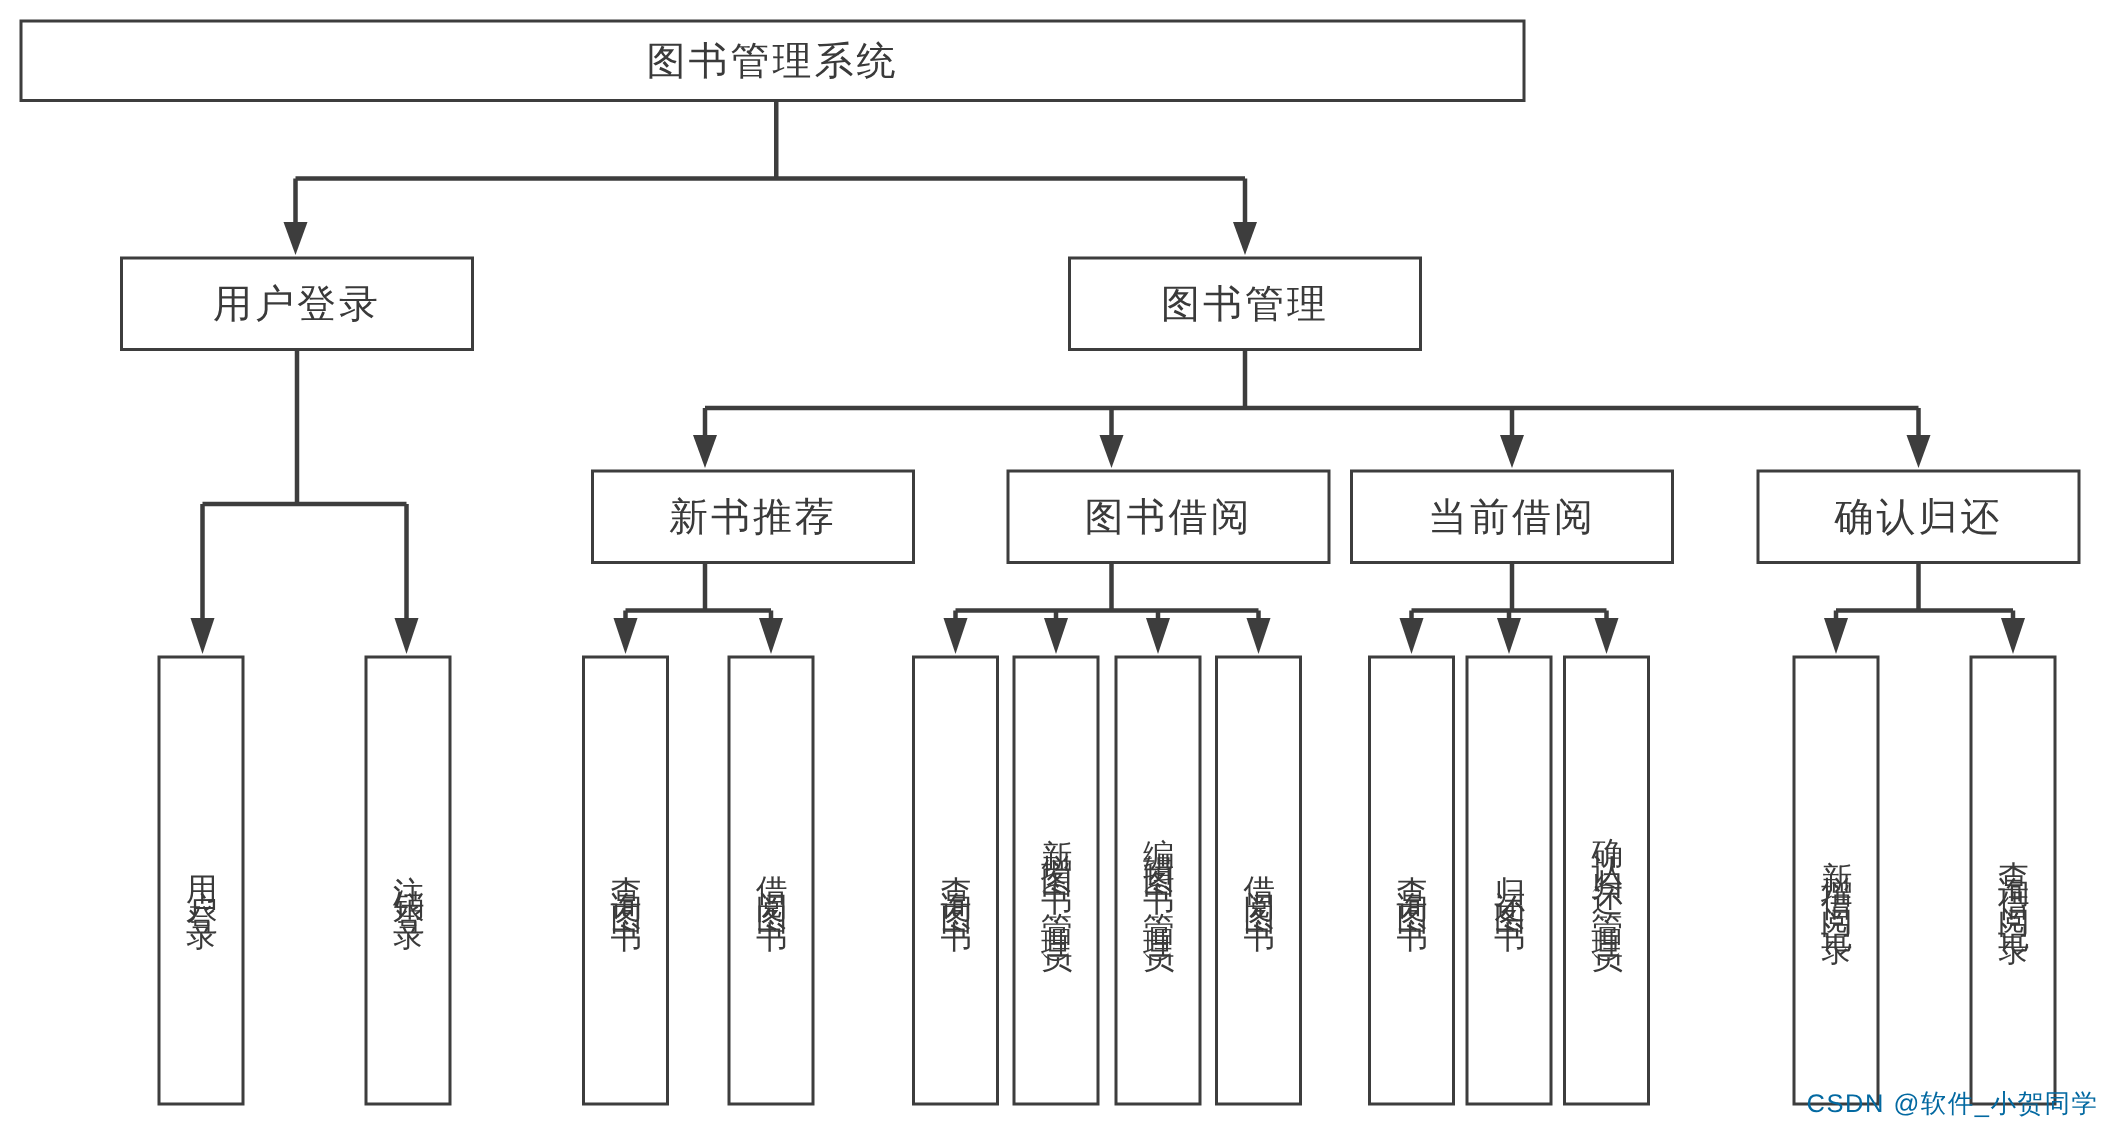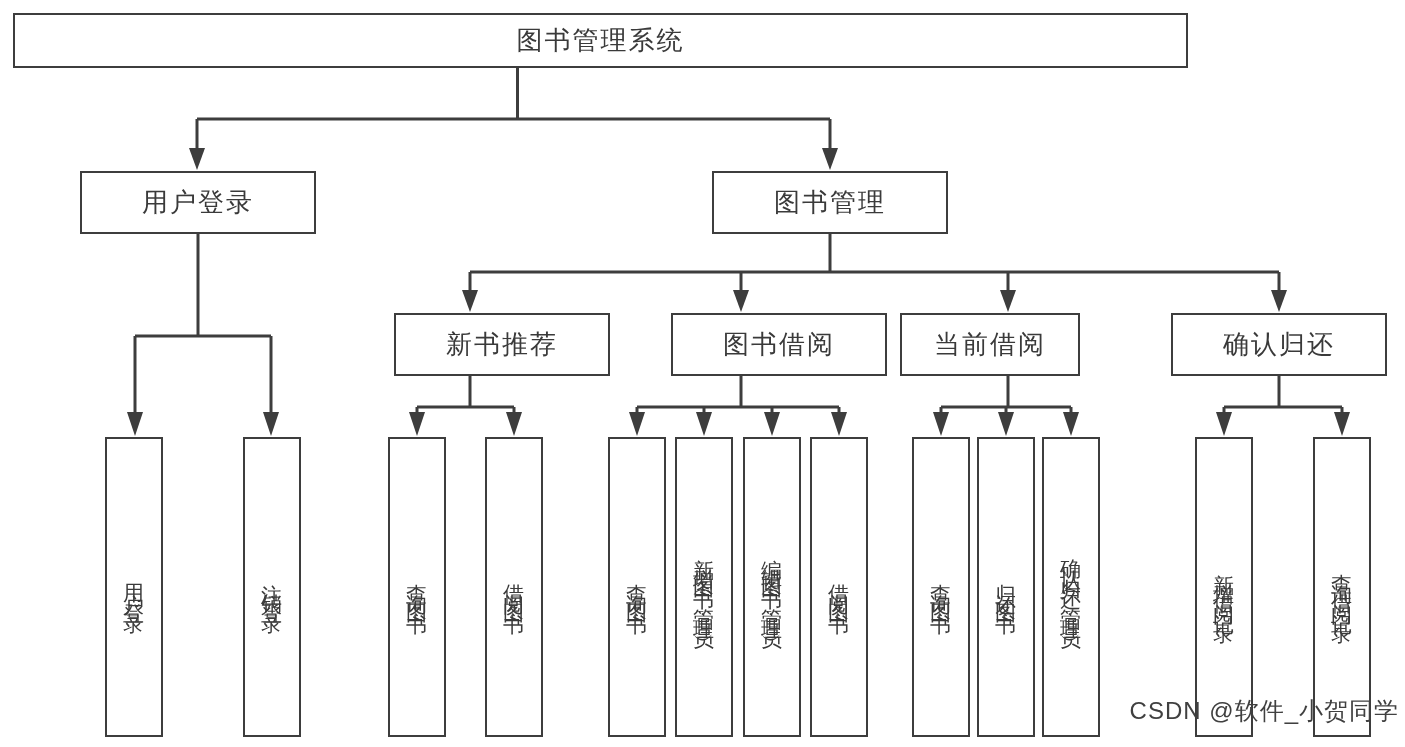--- a/index.html
+++ b/index.html
@@ -31,23 +31,23 @@
     writing-mode:vertical-rl;
     text-orientation:mixed;
     font-size:21px;
     letter-spacing:10px;
     line-height:1;
     white-space:nowrap;
   }
   .watermark {
     position:absolute;
     right:6px;
-    bottom:20px;
-    font-size:24px;
-    color:#404040;
+    bottom:0;
+    font-size:17px;
+    color:#0369a1;
     letter-spacing:1px;
     z-index:2;
     white-space:nowrap;
   }
 </style>
 </head>
 <body>
 
 <div class="stage">
 
@@ -114,38 +114,38 @@
       <polygon points="764,412 780,412 772,436"></polygon>
       <polygon points="831,412 847,412 839,436"></polygon>
       <polygon points="933,412 949,412 941,436"></polygon>
       <polygon points="998,412 1014,412 1006,436"></polygon>
       <polygon points="1063,412 1079,412 1071,436"></polygon>
       <polygon points="1216,412 1232,412 1224,436"></polygon>
       <polygon points="1334,412 1350,412 1342,436"></polygon>
     </g>
   </svg>
 
-  <div class="node" style="left:13px; top:13px; width:1175px; height:55px;">
+  <div class="node" style="left:13px; top:13px; width:1004px; height:55px;">
     <span class="hlabel">图书管理系统</span>
   </div>
 
   <div class="node" style="left:80px; top:171px; width:236px; height:63px;">
     <span class="hlabel">用户登录</span>
   </div>
   <div class="node" style="left:712px; top:171px; width:236px; height:63px;">
     <span class="hlabel">图书管理</span>
   </div>
 
   <div class="node" style="left:362px; top:313px; width:216px; height:63px;margin-left:32px;">
     <span class="hlabel">新书推荐</span>
   </div>
   <div class="node" style="left:671px; top:313px; width:216px; height:63px;">
     <span class="hlabel">图书借阅</span>
   </div>
-  <div class="node" style="left:900px; top:313px; width:180px; height:63px;">
+  <div class="node" style="left:900px; top:313px; width:216px; height:63px;">
     <span class="hlabel">当前借阅</span>
   </div>
   <div class="node" style="left:1171px; top:313px; width:216px; height:63px;">
     <span class="hlabel">确认归还</span>
   </div>
 
   <div class="node" style="left:105px; top:437px; width:58px; height:300px;">
     <span class="vlabel">用户登录</span>
   </div>
   <div class="node" style="left:243px; top:437px; width:58px; height:300px;">

